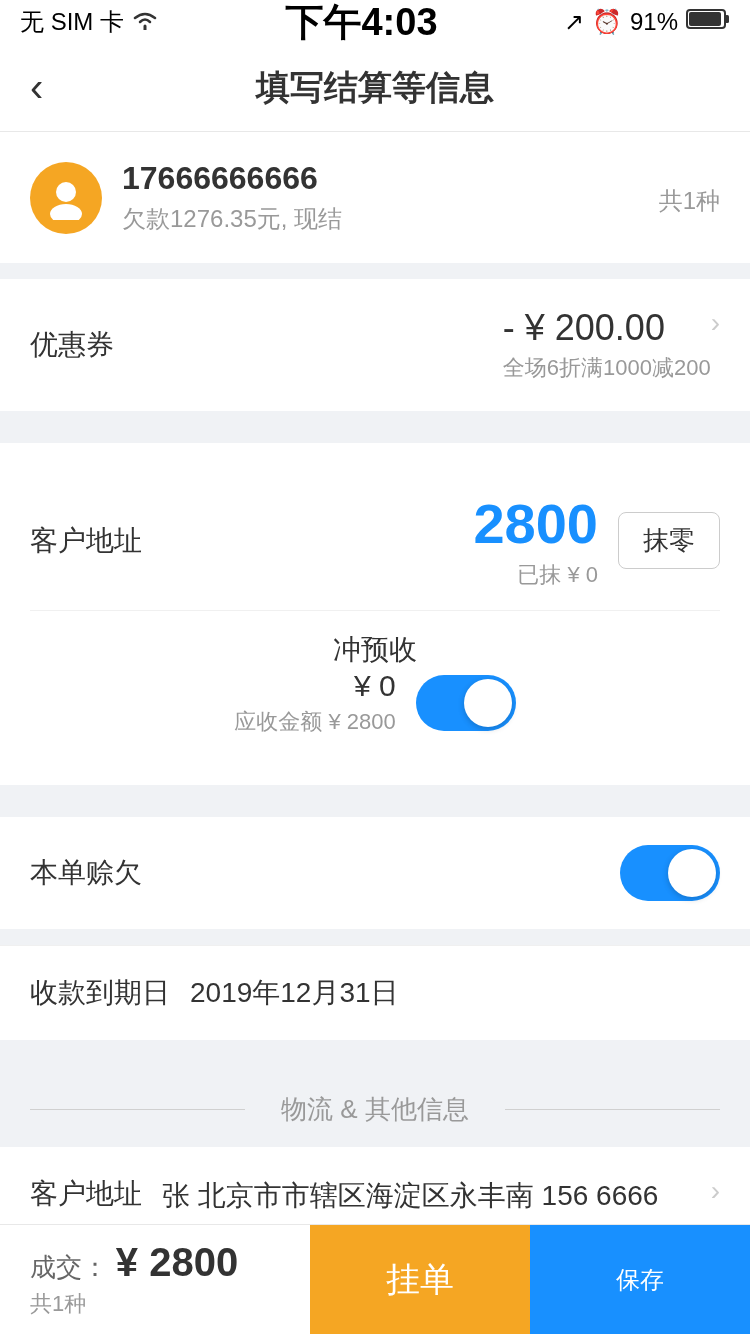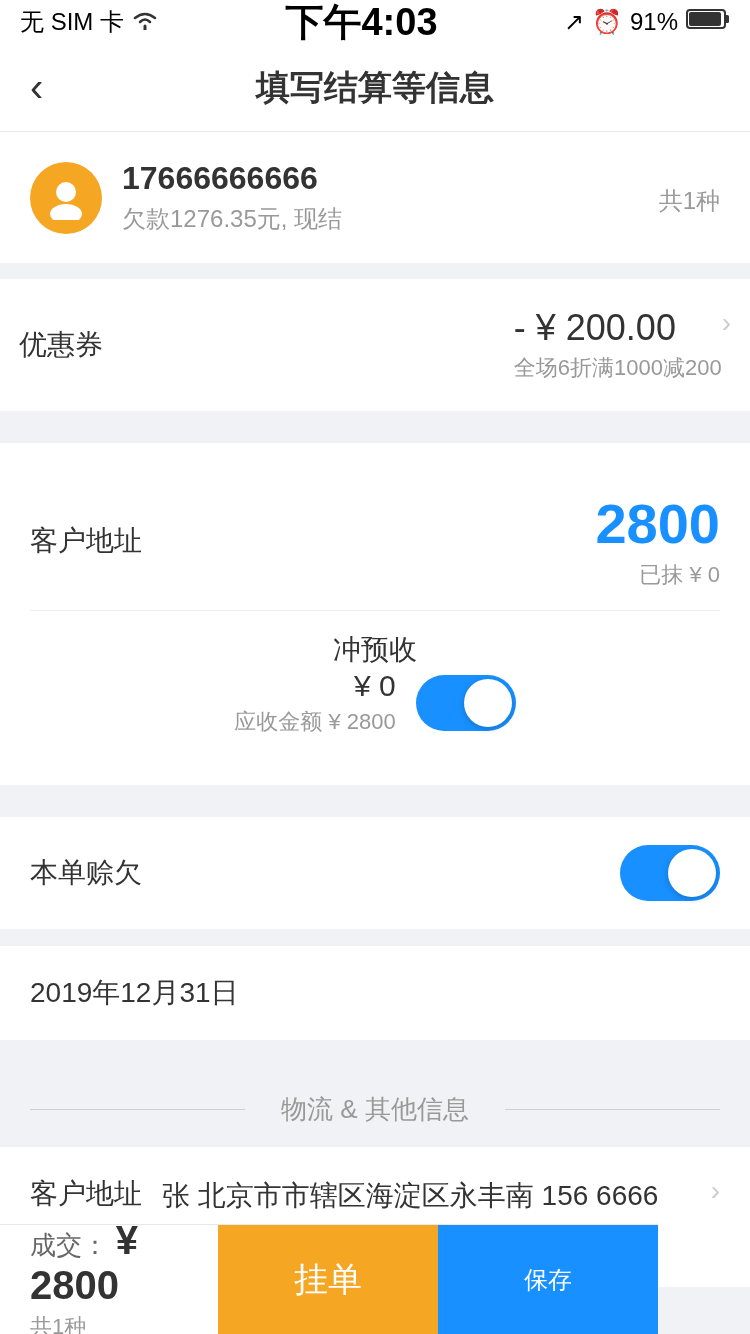--- a/index.html
+++ b/index.html
@@ -82,21 +82,21 @@
     }
     .customer-info .phone { font-size: 32px; font-weight: 600; color: #333; }
     .customer-info .debt { font-size: 24px; color: #999; margin-top: 6px; }
     .customer-right { text-align: right; }
     .customer-right .total { font-size: 30px; color: #333; }
     .customer-right .count { font-size: 24px; color: #999; margin-top: 6px; }
 
     
     .coupon-row {
       background: #fff;
-      padding: 28px 19px;
+      padding: 28px 30px;
       display: flex;
       align-items: center;
       justify-content: space-between;
       margin-bottom: 16px;
     }
     .coupon-label { font-size: 28px; color: #333; }
     .coupon-right { display: flex; align-items: flex-start; }
     .coupon-amount { font-size: 36px; color: #333; font-weight: 500; }
     .coupon-desc { font-size: 22px; color: #999; margin-top: 4px; text-align: right; }
     .chevron { color: #ccc; font-size: 28px; }
@@ -213,21 +213,21 @@
       margin-top: 0;
     }
     .address-label { font-size: 28px; color: #333; white-space: nowrap; margin-right: 20px; flex-shrink: 0; }
     .address-value { font-size: 28px; color: #333; line-height: 1.5; flex: 1; }
 
     
     .bottom-bar {
       position: fixed;
       bottom: 0;
       left: 0;
-      width: 658px;
+      width: 750px;
       height: 110px;
       background: #fff;
       display: flex;
       align-items: center;
       border-top: 1px solid #e8e8e8;
     }
     .bottom-summary {
       flex: 1;
       padding: 0 30px;
     }
@@ -327,20 +327,21 @@
 
   <div class="amount-section card-section">
 
     <div class="amount-row">
       <div class="amount-row-label">客户地址</div>
       <div class="amount-row-right">
         <div>
           <div class="amount-value">2800</div>
           <div class="amount-sub">已抹  ¥ 0</div>
         </div>
+        <button class="round-btn">抹零</button>
       </div>
     </div>
 
     <div class="prepaid-row">
       <div class="prepaid-label">冲预收</div>
       <div class="prepaid-right">
         <div class="prepaid-amount-block">
           <div class="prepaid-amount">¥ 0</div>
           <div class="prepaid-sub">应收金额 ¥ 2800</div>
         </div>
@@ -354,20 +355,21 @@
   <div class="section-divider"></div>
 
   <div class="debt-row card-section">
     <div class="debt-label">本单赊欠</div>
     <div class="toggle">
       <div class="toggle-knob"></div>
     </div>
   </div>
 
   <div class="due-date-row card-section">
+    <div class="due-date-label">收款到期日</div>
     <div class="due-date-value">2019年12月31日</div>
   </div>
 
   <div class="section-divider"></div>
 
   <div class="logistics-header">
     <div class="logistics-line"></div>
     <span>物流 &amp; 其他信息</span>
     <div class="logistics-line"></div>
   </div>

